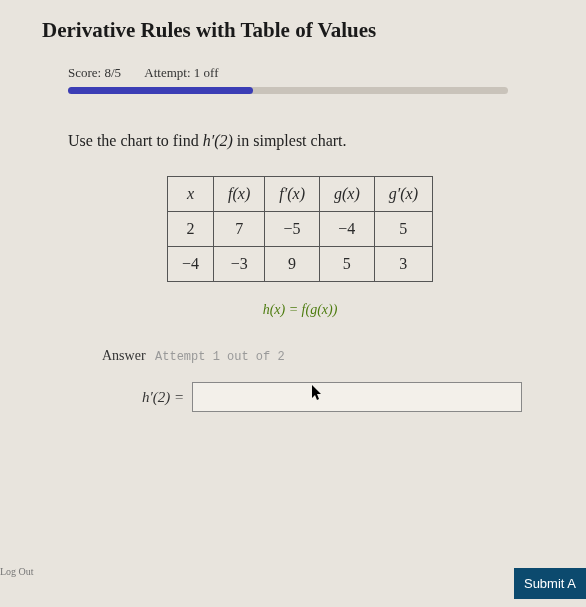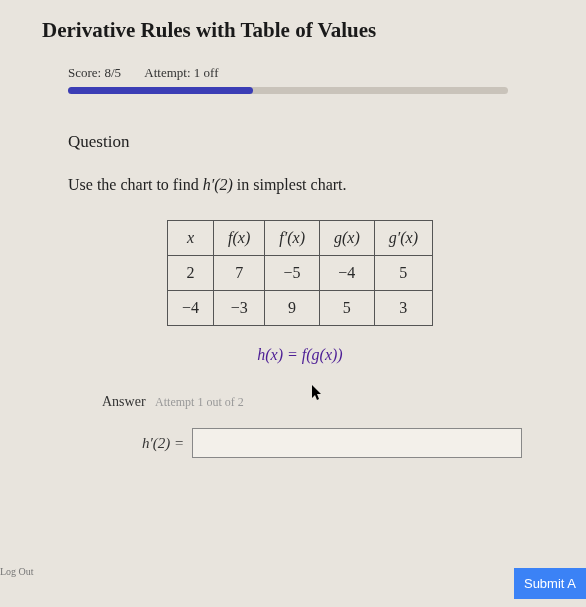--- a/index.html
+++ b/index.html
@@ -68,33 +68,33 @@
       font-size: 16px;
       font-family: 'Times New Roman', serif;
       font-style: italic;
       min-width: 46px;
       background: #eae6df;
     }
     table.data th { font-weight: normal; }
     table.data td.num { font-style: normal; }
     .equation {
       text-align: center;
-      font-size: 16px;
+      font-size: 14px;
       font-family: 'Times New Roman', serif;
       font-style: italic;
       margin-bottom: 30px;
-      color: #4c1d95;
+      color: #4d7c0f;
     }
     .answer-row {
       margin-left: 60px;
       font-size: 14px;
       color: #333;
       margin-bottom: 18px;
     }
-    .answer-row .faded { color: #999; font-size: 12px; margin-left: 6px; }
+    .answer-row .faded { color: #999; font-size: 12px; margin-left: 6px; font-family: Liberation Mono, monospace; }
     .input-row {
       display: flex;
       align-items: center;
       margin-left: 100px;
       gap: 8px;
     }
     .input-label {
       font-family: 'Times New Roman', serif;
       font-style: italic;
       font-size: 15px;
@@ -112,21 +112,21 @@
       position: absolute;
       left: 0;
       bottom: 30px;
       font-size: 10px;
       color: #777;
     }
     .submit-btn {
       position: absolute;
       right: 0;
       bottom: 8px;
-      background: #3b82f6;
+      background: #0c4a6e;
       color: #fff;
       border: none;
       padding: 8px 10px;
       font-size: 13px;
       font-family: Arial, sans-serif;
       cursor: pointer;
     }
     .cursor {
       position: absolute;
       left: 312px;
@@ -147,21 +147,20 @@
     <span>8/5</span>
     <span class="sep"></span>
     <span>Attempt:</span>
     <span>1 off</span>
   </div>
 
   <div class="progress-wrap">
     <div class="progress-fill"></div>
   </div>
 
-  <div class="question-label">Question</div>
 
   <div class="prompt">
     <span>Use the chart to find </span><span class="math">h′(2)</span><span> in simplest chart.</span>
   </div>
 
   <table class="data">
     <tbody>
         <tr>
       <th>x</th>
       <th>f(x)</th>

